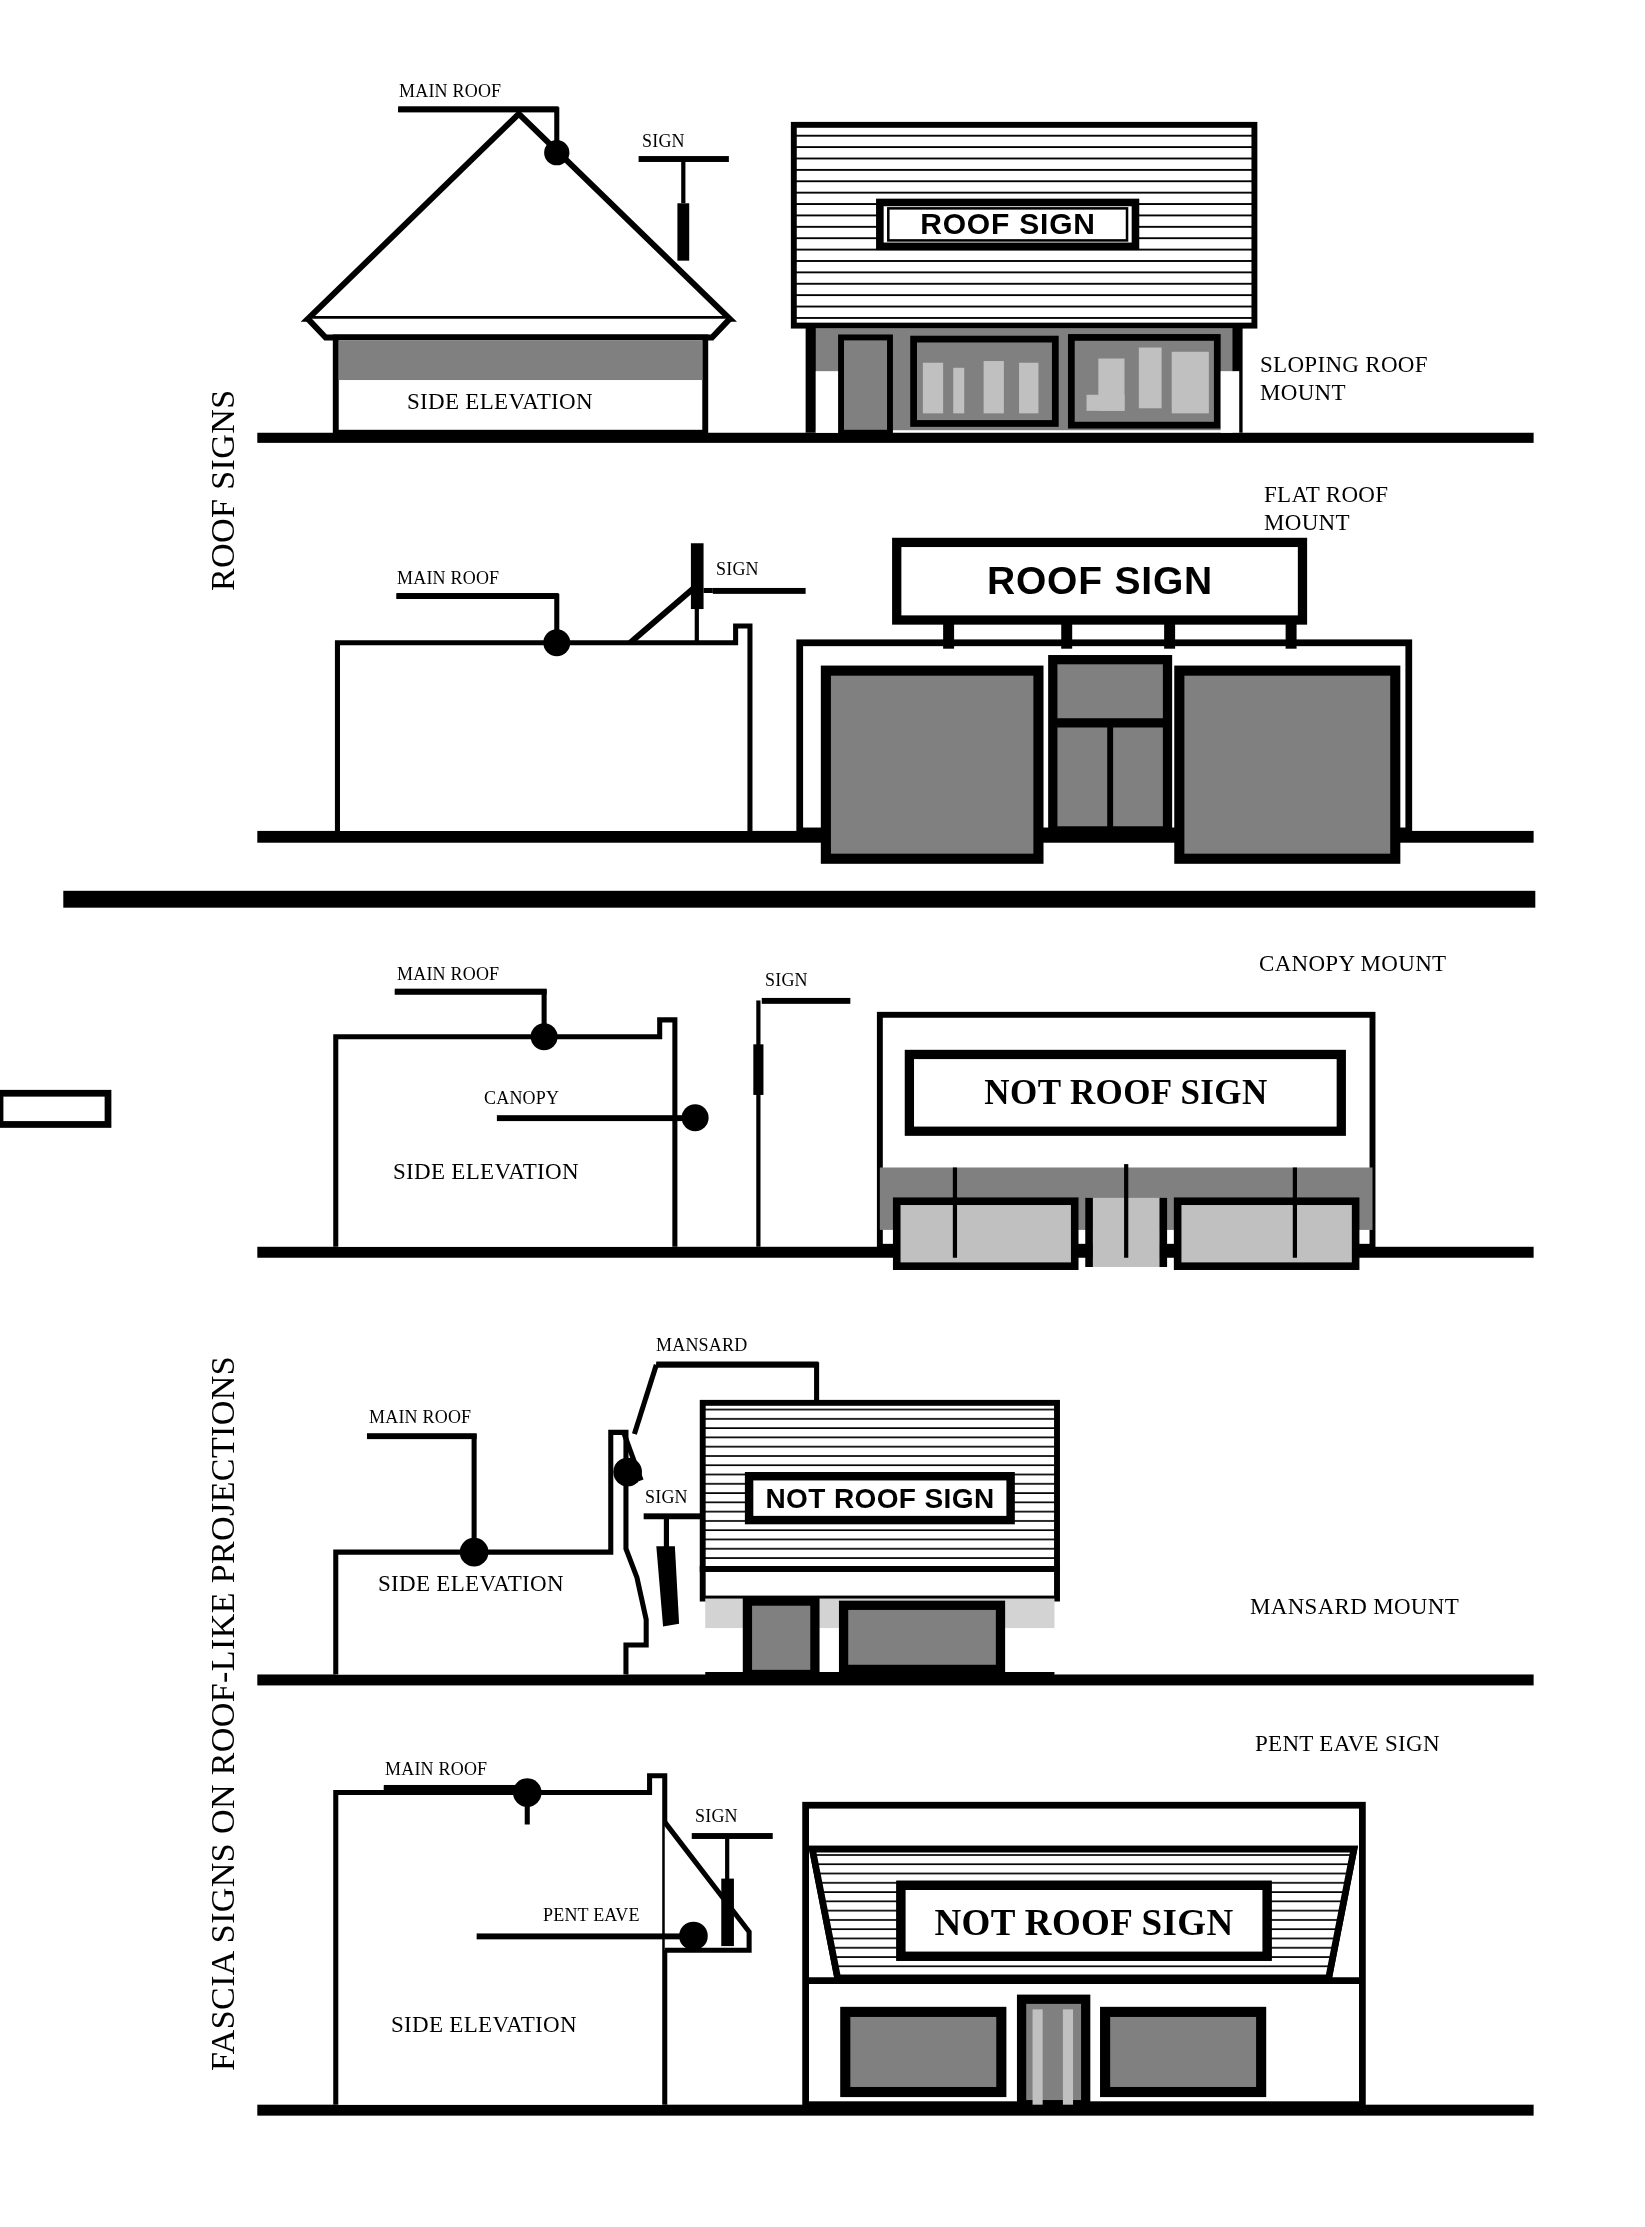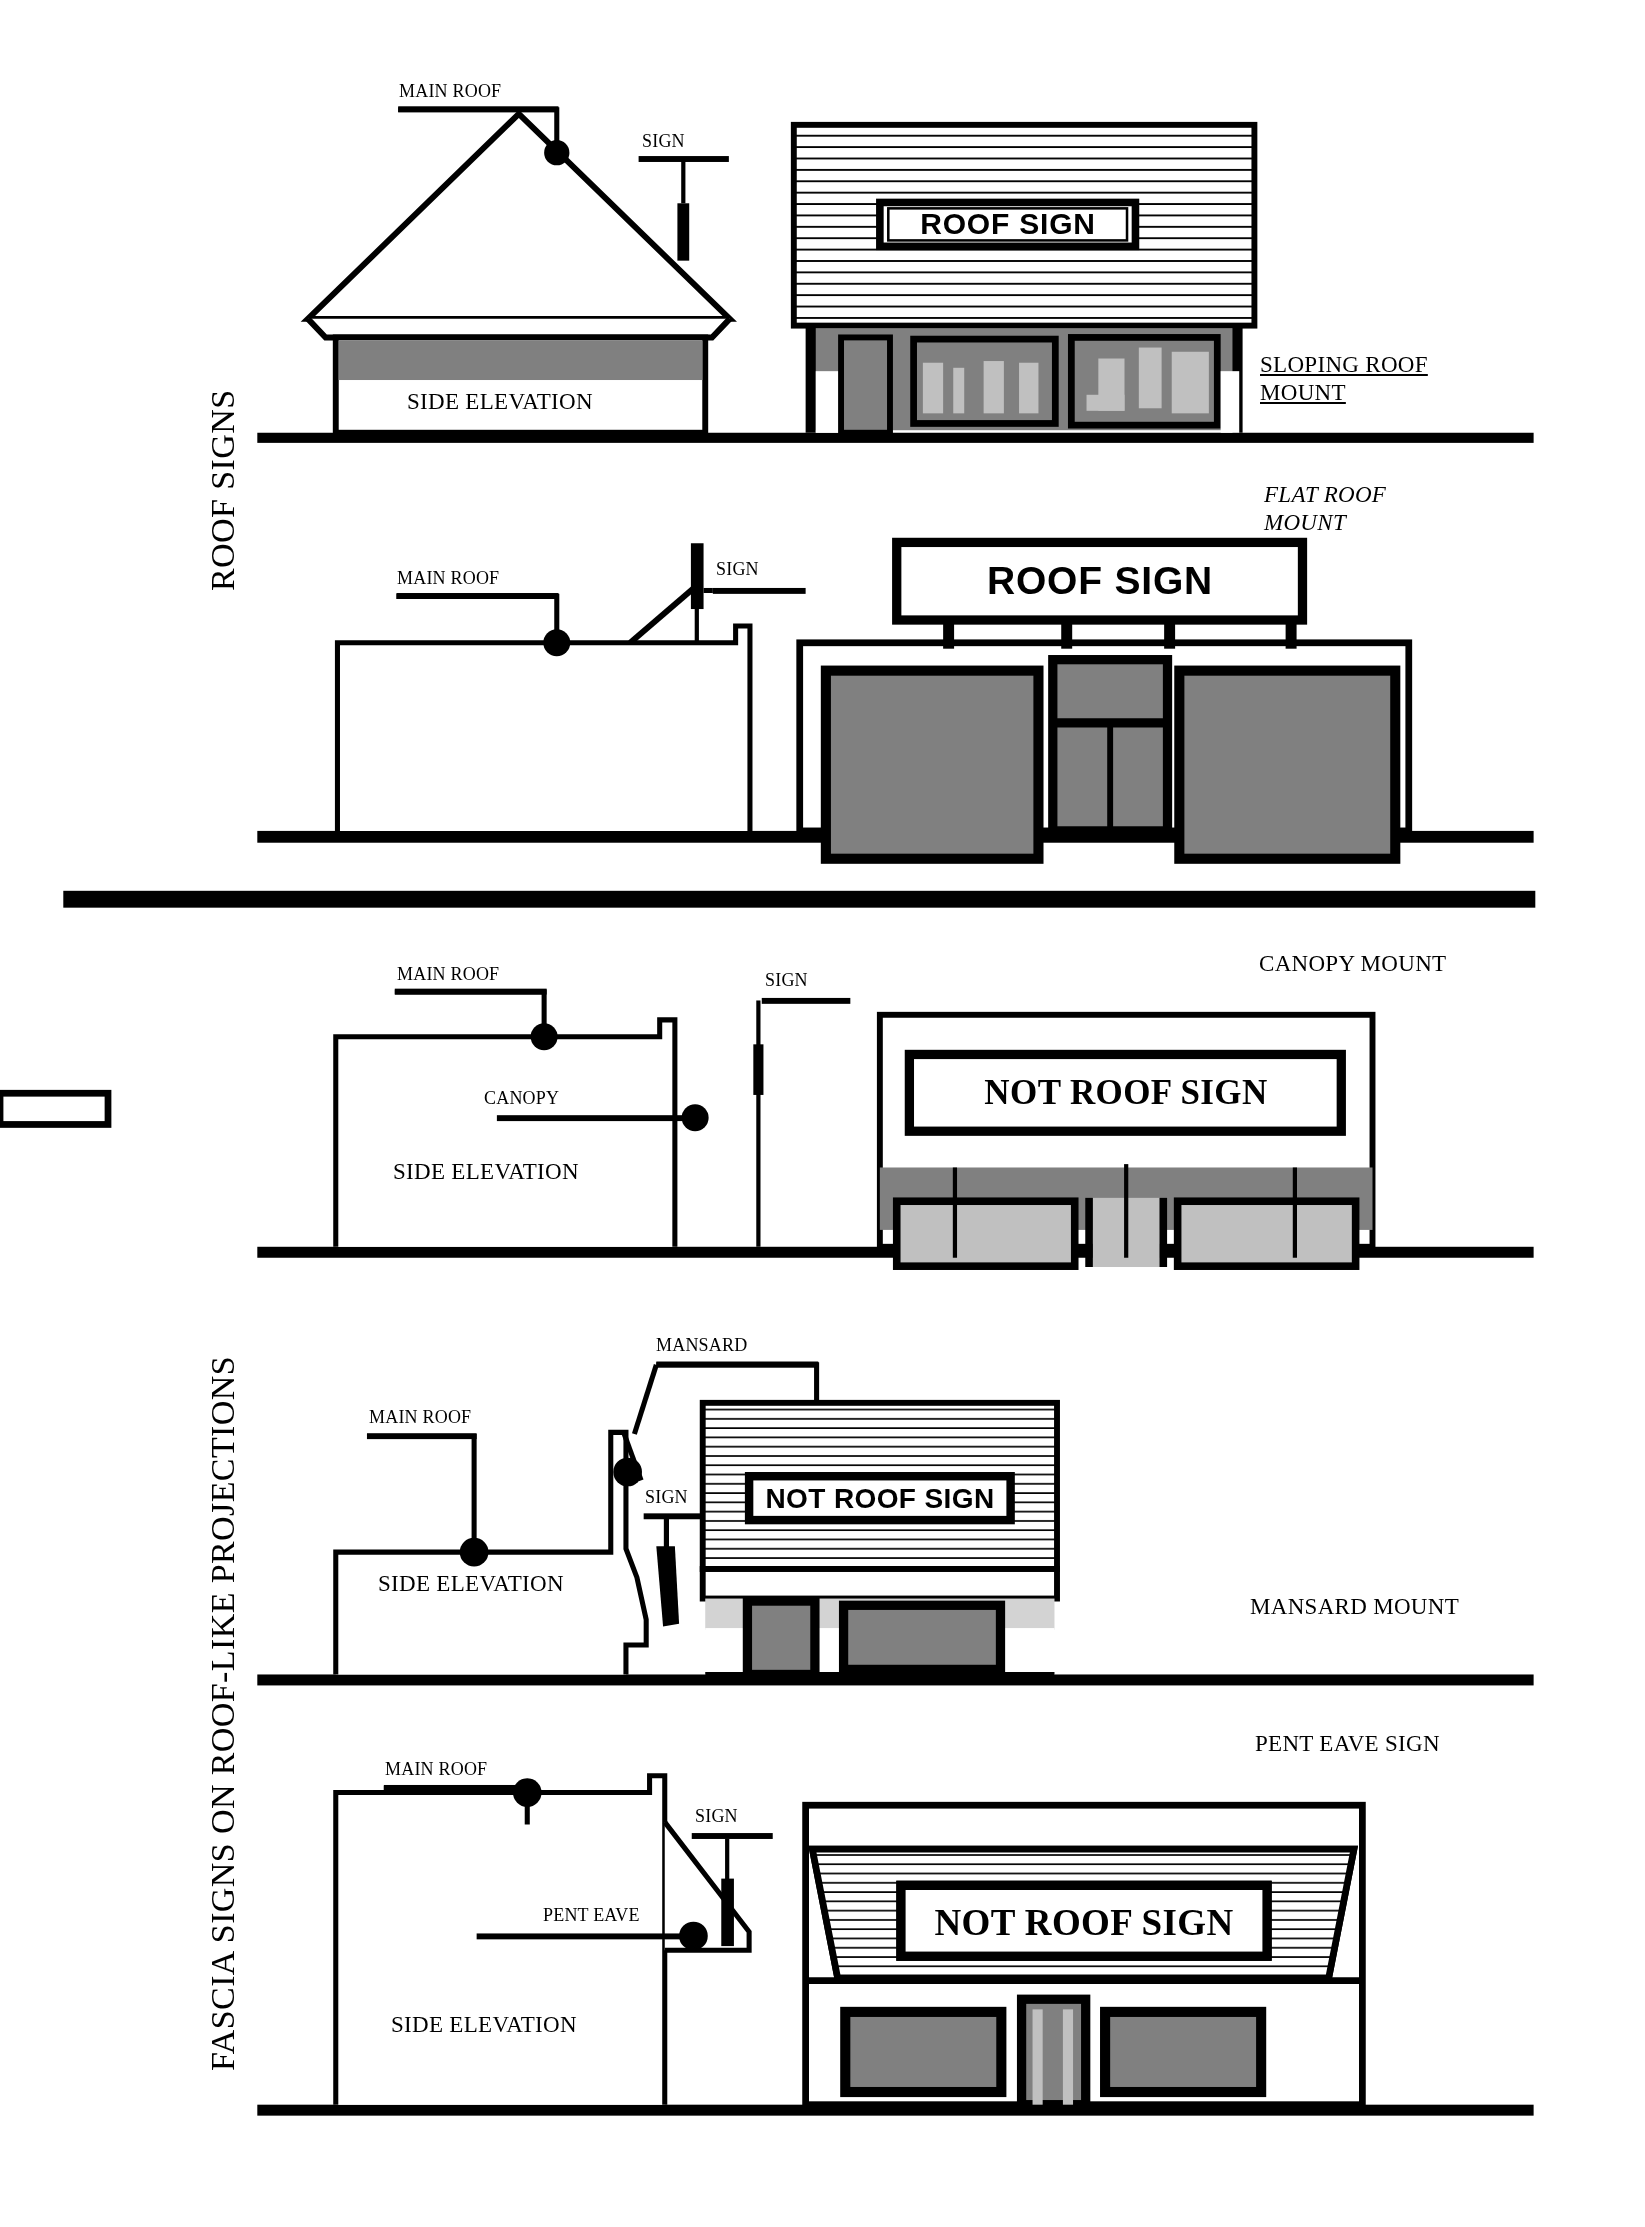--- a/index.html
+++ b/index.html
@@ -23,22 +23,22 @@
   .vtitle.t2{left:204px;top:2071px;transform:rotate(-90deg);}
 
   
   .mountcap{
     position:absolute;
     font-size:23px;
     line-height:1.22;
     white-space:pre-line;
     letter-spacing:0.3px;
   }
-  .cap-sloping{left:1260px;top:351px;text-decoration:underline;}
-  .cap-flat{left:1264px;top:481px;font-style:italic;}
+  .cap-sloping{left:1260px;top:351px;}
+  .cap-flat{left:1264px;top:481px;}
   .cap-canopy{left:1259px;top:950px;}
   .cap-mansard{left:1250px;top:1551px;margin-top:42px;}
   .cap-pent{left:1255px;top:1730px;}
 
   
   .cl{position:absolute;font-size:18px;white-space:nowrap;letter-spacing:0.2px;}
 
   
   .sc{position:absolute;font-size:23px;white-space:nowrap;letter-spacing:0.3px;text-align:center;}
 

